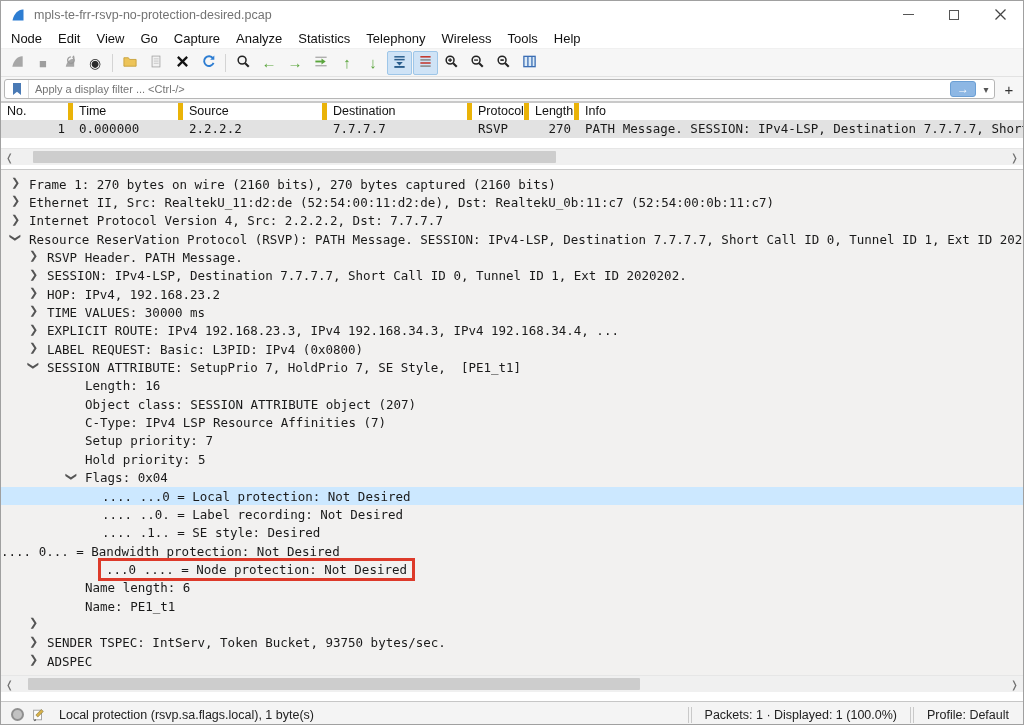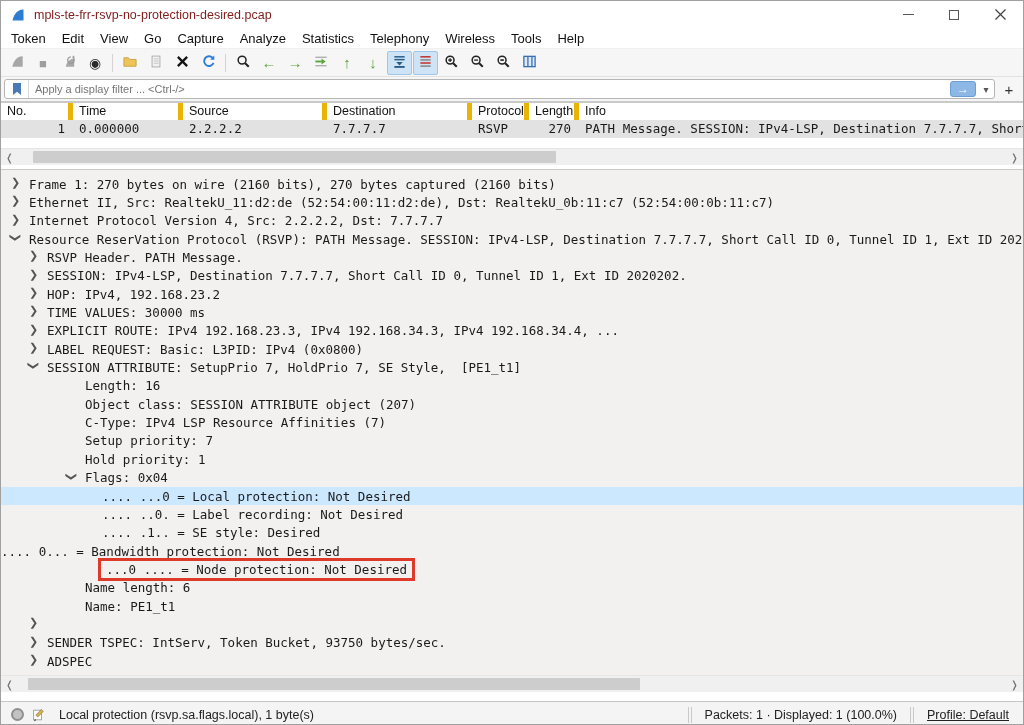--- a/index.html
+++ b/index.html
@@ -5,21 +5,21 @@
   html,body{margin:0;padding:0;background:#d6d6d6;}
   *{box-sizing:border-box;}
   #frame{
     width:1024px;height:725px;background:#ffffff;border:1px solid #a0a0a0;
     font-family:"Liberation Sans",sans-serif;color:#1a1a1a;overflow:hidden;
     display:flex;flex-direction:column;position:relative;
   }
   
   .titlebar{height:27px;display:flex;align-items:center;background:#fff;flex:0 0 auto;}
   .titlebar .app-icon{margin:0 8px 0 9px;display:flex;align-items:center;}
-  .titlebar .title{font-size:12.5px;color:#7f1d1d;flex:1 1 auto;white-space:nowrap;overflow:hidden;}
+  .titlebar .title{font-size:12.5px;color:#737373;flex:1 1 auto;white-space:nowrap;overflow:hidden;}
   .win-btn{width:46px;height:27px;display:flex;align-items:center;justify-content:center;color:#444;}
   .wb-min{width:11px;height:1px;background:#555;display:block;}
   .wb-max{width:10px;height:10px;border:1px solid #555;display:block;}
   .wb-close svg{display:block;}
   
   .menubar{height:21px;display:flex;align-items:center;background:#fff;padding-left:2px;flex:0 0 auto;border-bottom:1px solid #f0f0f0;}
   .menu-item{font-size:13px;padding:1px 8px;color:#111;}
   
   .toolbar{height:28px;display:flex;align-items:center;background:#f6f6f6;border-bottom:1px solid #e2e2e2;padding-left:3px;flex:0 0 auto;}
   .tb-btn{width:25px;height:24px;display:flex;align-items:center;justify-content:center;border-radius:2px;margin:0 0.5px;font-size:14px;line-height:1;}
@@ -56,21 +56,21 @@
   .d-text{white-space:pre;}
   .red-box{outline:3px solid var(--red);outline-offset:1px;border-radius:0;padding:0 4px;margin-left:-4px;}
   .gap{background:#fff;flex:0 0 auto;}
   
   .statusbar{height:26px;border-top:1px solid #c6c6c6;background:#f4f4f4;display:flex;align-items:center;font-size:12.5px;color:#222;flex:0 0 auto;}
   .sb-expert{width:13px;height:13px;border-radius:50%;background:#c2c2c2;border:2px solid #8f8f8f;margin:0 7px 0 10px;}
   .sb-edit{margin-right:14px;display:flex;align-items:center;}
   .sb-field{flex:1 1 auto;white-space:nowrap;overflow:hidden;}
   .sb-sep{width:1px;height:16px;background:#c9c9c9;margin:0 1px;}
   .sb-packets{padding:0 12px;white-space:nowrap;}
-  .sb-profile{padding:0 14px 0 12px;white-space:nowrap;text-decoration:underline;}
+  .sb-profile{padding:0 14px 0 12px;white-space:nowrap;}
 </style>
 </head>
 <body>
 
 <div id="frame">
 
   <div class="titlebar">
     <span class="app-icon">
       <svg width="16" height="16" viewBox="0 0 16 16">
           <path d="M2.5 13.5 C4 6 9 2 13.5 2.5 L13.5 13.5 Z" fill="#2d7dd2"></path>
@@ -85,21 +85,21 @@
       </div>
     <div class="win-btn wb-close">
       <svg width="11" height="11" viewBox="0 0 11 11">
           <line x1="0.5" y1="0.5" x2="10.5" y2="10.5" stroke="#444" stroke-width="1.2"></line>
           <line x1="10.5" y1="0.5" x2="0.5" y2="10.5" stroke="#444" stroke-width="1.2"></line>
         </svg>
     </div>
   </div>
 
   <div class="menubar" id="menubar">
-      <div class="menu-item">Token</div>
+      <div class="menu-item">Node</div>
       <div class="menu-item">Edit</div>
       <div class="menu-item">View</div>
       <div class="menu-item">Go</div>
       <div class="menu-item">Capture</div>
       <div class="menu-item">Analyze</div>
       <div class="menu-item">Statistics</div>
       <div class="menu-item">Telephony</div>
       <div class="menu-item">Wireless</div>
       <div class="menu-item">Tools</div>
       <div class="menu-item">Help</div>
@@ -279,21 +279,21 @@
       <div class="d-row"><span class="d-arrow" style="left: 28px;">❯</span><span class="d-text" style="margin-left: 46px;">SESSION: IPv4-LSP, Destination 7.7.7.7, Short Call ID 0, Tunnel ID 1, Ext ID 2020202.</span></div>
       <div class="d-row"><span class="d-arrow" style="left: 28px;">❯</span><span class="d-text" style="margin-left: 46px;">HOP: IPv4, 192.168.23.2</span></div>
       <div class="d-row"><span class="d-arrow" style="left: 28px;">❯</span><span class="d-text" style="margin-left: 46px;">TIME VALUES: 30000 ms</span></div>
       <div class="d-row"><span class="d-arrow" style="left: 28px;">❯</span><span class="d-text" style="margin-left: 46px;">EXPLICIT ROUTE: IPv4 192.168.23.3, IPv4 192.168.34.3, IPv4 192.168.34.4, ...</span></div>
       <div class="d-row"><span class="d-arrow" style="left: 28px;">❯</span><span class="d-text" style="margin-left: 46px;">LABEL REQUEST: Basic: L3PID: IPv4 (0x0800)</span></div>
       <div class="d-row"><span class="d-arrow exp" style="left: 28px;">❯</span><span class="d-text" style="margin-left: 46px;">SESSION ATTRIBUTE: SetupPrio 7, HoldPrio 7, SE Style,  [PE1_t1]</span></div>
       <div class="d-row"><span class="d-text" style="margin-left: 84px;">Length: 16</span></div>
       <div class="d-row"><span class="d-text" style="margin-left: 84px;">Object class: SESSION ATTRIBUTE object (207)</span></div>
       <div class="d-row"><span class="d-text" style="margin-left: 84px;">C-Type: IPv4 LSP Resource Affinities (7)</span></div>
       <div class="d-row"><span class="d-text" style="margin-left: 84px;">Setup priority: 7</span></div>
-      <div class="d-row"><span class="d-text" style="margin-left: 84px;">Hold priority: 1</span></div>
+      <div class="d-row"><span class="d-text" style="margin-left: 84px;">Hold priority: 5</span></div>
       <div class="d-row"><span class="d-arrow exp" style="left: 66px;">❯</span><span class="d-text" style="margin-left: 84px;">Flags: 0x04</span></div>
       <div class="d-row sel"><span class="d-text" style="margin-left: 101px;">.... ...0 = Local protection: Not Desired</span></div>
       <div class="d-row"><span class="d-text" style="margin-left: 101px;">.... ..0. = Label recording: Not Desired</span></div>
       <div class="d-row"><span class="d-text" style="margin-left: 101px;">.... .1.. = SE style: Desired</span></div>
       <div class="d-row"><span class="d-text" style="">.... 0... = Bandwidth protection: Not Desired</span></div>
       <div class="d-row"><span class="d-text red-box" style="margin-left: 101px;">...0 .... = Node protection: Not Desired</span></div>
       <div class="d-row"><span class="d-text" style="margin-left: 84px;">Name length: 6</span></div>
       <div class="d-row"><span class="d-text" style="margin-left: 84px;">Name: PE1_t1</span></div>
       <div class="d-row"><span class="d-arrow" style="left: 28px;">❯</span></div>
       <div class="d-row"><span class="d-arrow" style="left: 28px;">❯</span><span class="d-text" style="margin-left: 46px;">SENDER TSPEC: IntServ, Token Bucket, 93750 bytes/sec.</span></div>

